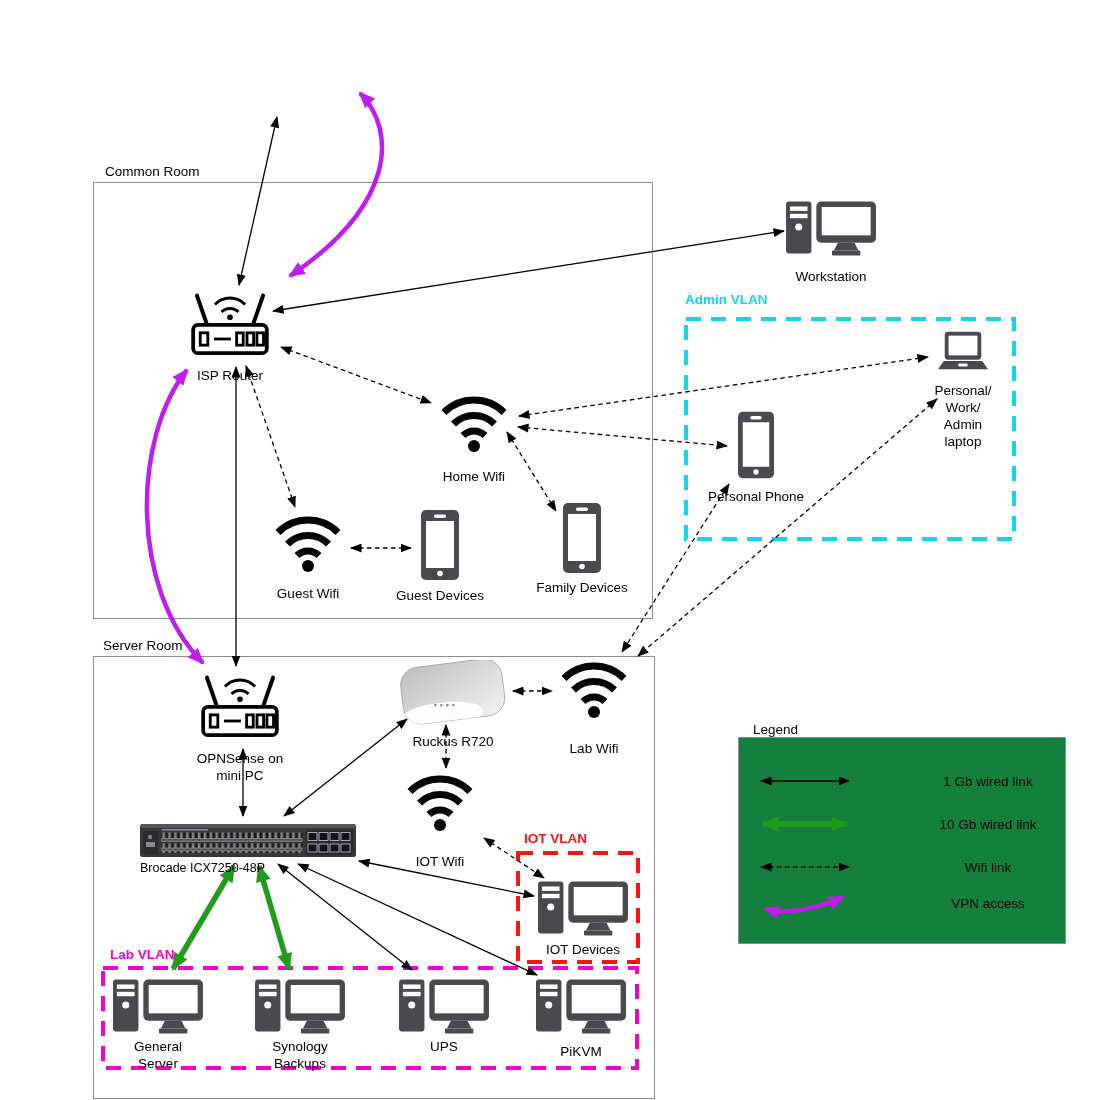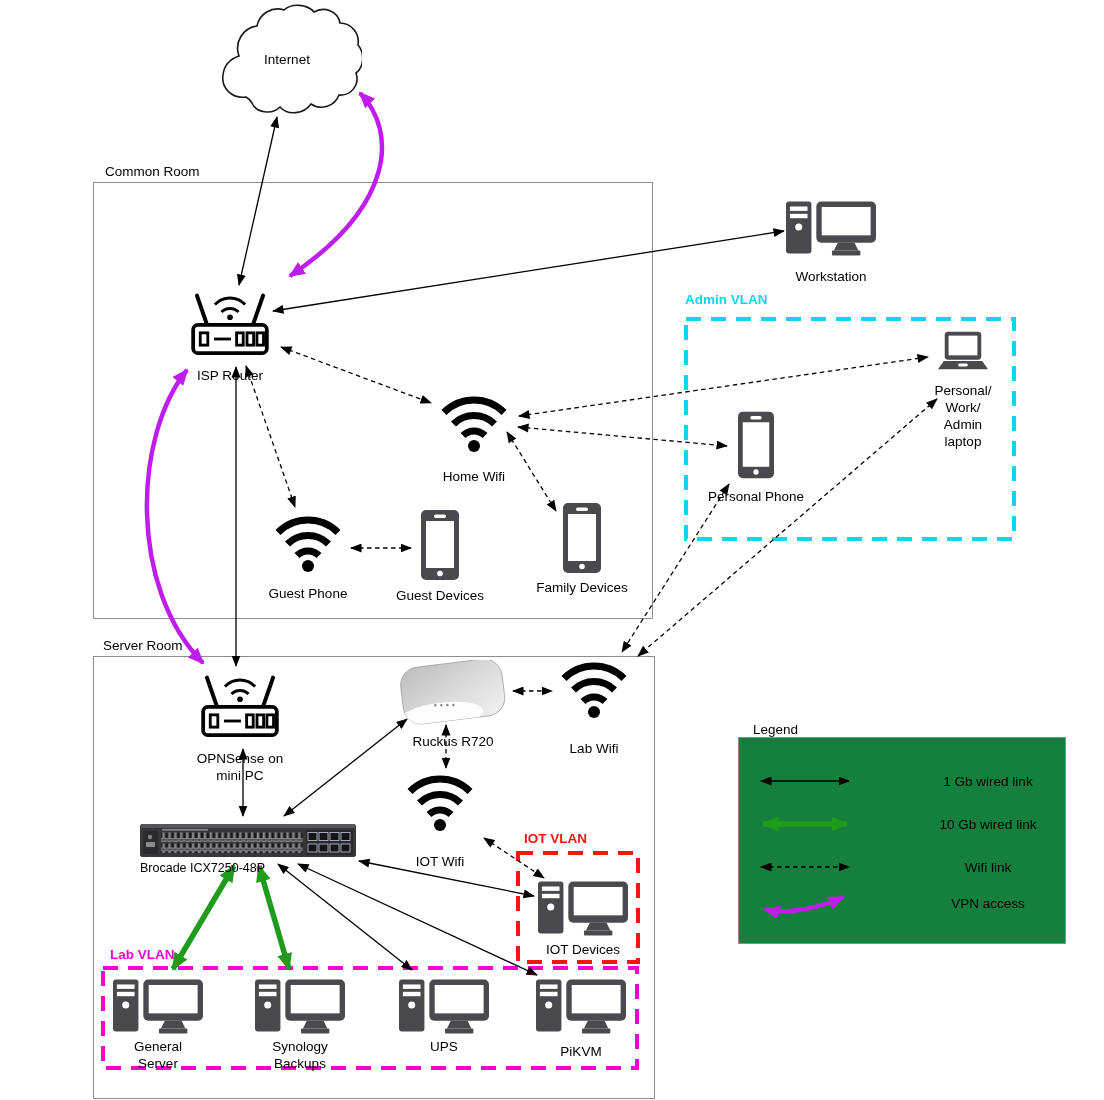--- a/index.html
+++ b/index.html
@@ -192,46 +192,40 @@
     <line class="ed" x1="729" y1="484" x2="622" y2="652" marker-start="url(#mbS)" marker-end="url(#mbE)"></line>
     <line class="ed" x1="937" y1="399" x2="638" y2="656" marker-start="url(#mbS)" marker-end="url(#mbE)"></line>
     <line class="ed" x1="513" y1="691" x2="552" y2="691" marker-start="url(#mbS)" marker-end="url(#mbE)"></line>
     <line class="ed" x1="446" y1="725" x2="446" y2="768" marker-start="url(#mbS)" marker-end="url(#mbE)"></line>
     <line class="ed" x1="484" y1="838" x2="544" y2="878" marker-start="url(#mbS)" marker-end="url(#mbE)"></line>
 
     <path class="ev" d="M360,93 C398,132 394,206 290,276" marker-start="url(#mpS)" marker-end="url(#mpE)"></path>
     <path class="ev" d="M187,370 C133,437 129,588 203,663" marker-start="url(#mpS)" marker-end="url(#mpE)"></path>
   </svg>
 
-  <div class="node" style="left:212px;top:4px;">
-    <svg width="150" height="114">
-        <use href="#sym-cloud"></use>
-      </svg>
-    <div class="floating-label" style="left:19px;top:48px;width:112px;">Internet</div>
-  </div>
 
   <div class="node" style="left:190px;top:288px;">
     <svg width="80" height="68">
         <use href="#sym-router"></use>
       </svg>
     <div class="lbl" style="margin-top:8px;text-align:center;">ISP Router</div>
   </div>
 
   <div class="node" style="left:438px;top:396px;">
     <svg width="72" height="57">
         <use href="#sym-wifi"></use>
       </svg>
     <div class="lbl" style="margin-top:12px;">Home Wifi</div>
   </div>
 
   <div class="node" style="left:272px;top:516px;">
     <svg width="72" height="57">
         <use href="#sym-wifi"></use>
       </svg>
-    <div class="lbl" style="margin-top:9px;">Guest Phone</div>
+    <div class="lbl" style="margin-top:9px;">Guest Wifi</div>
   </div>
 
   <div class="node" style="left:421px;top:510px;">
     <svg width="38" height="70">
         <use href="#sym-phone"></use>
       </svg>
     <div class="lbl" style="margin-top:4px;">Guest Devices</div>
   </div>
 
   <div class="node" style="left:563px;top:503px;">

